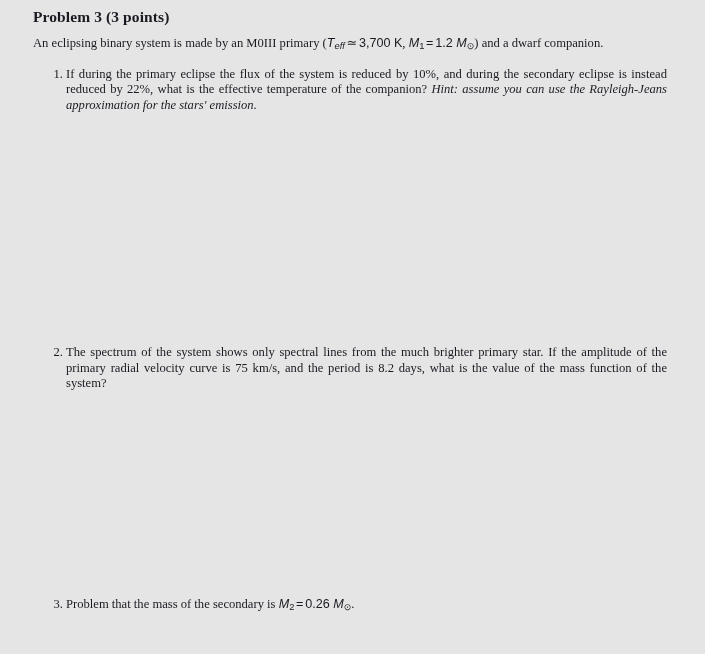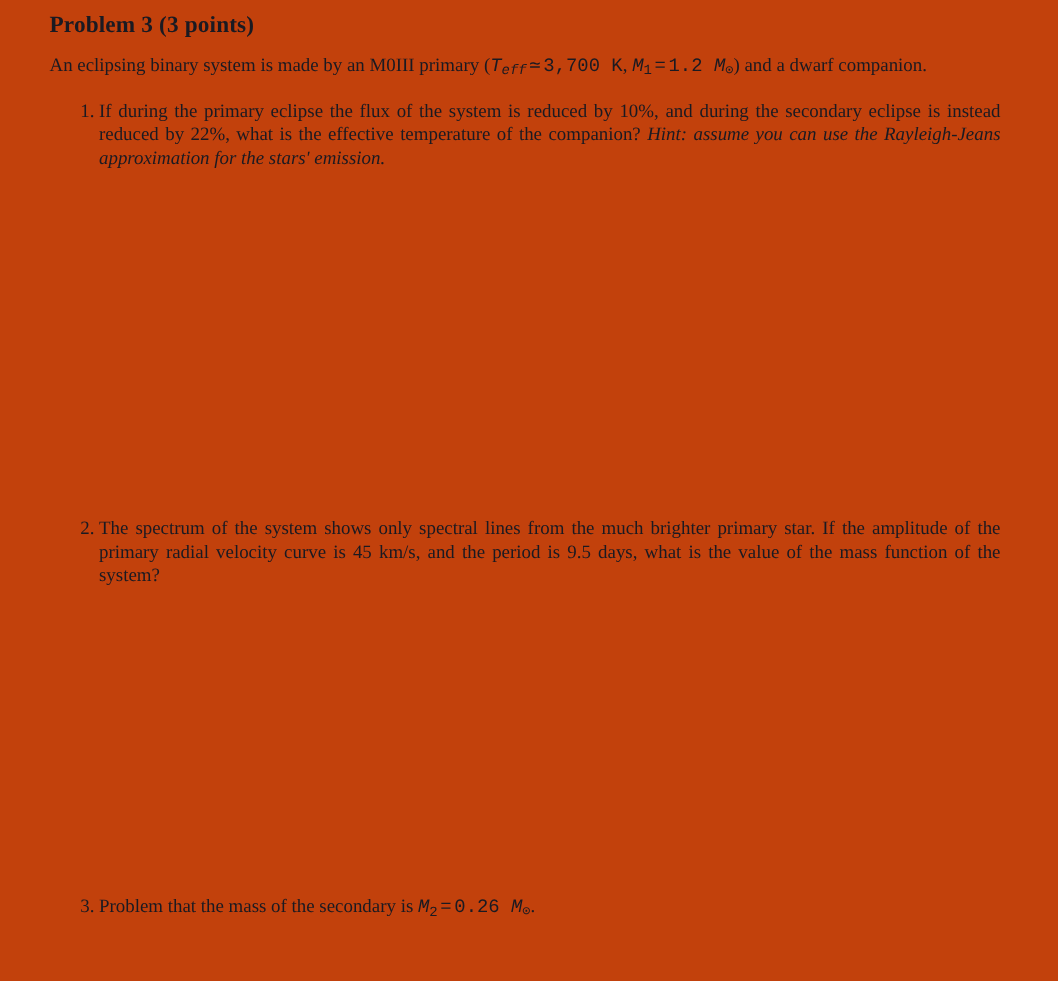--- a/index.html
+++ b/index.html
@@ -14,21 +14,21 @@
     font-family: "Liberation Serif", "DejaVu Serif", serif;
     color: #1a1a22;
     overflow: hidden;
   }
   .page {
     position: absolute;
     left: 0;
     top: 0;
     width: 705px;
     height: 654px;
-    background: #c2410c;
+    background: #e5e5e5;
   }
   .content {
     position: absolute;
     left: 33px;
     top: 8px;
     width: 634px;
   }
   .problem-title {
     font-size: 15.5px;
     font-weight: bold;
@@ -63,21 +63,21 @@
     top: 0;
     width: 16px;
     text-align: right;
     font-size: 12.6px;
   }
   .answer-gap-1 { height: 232px; }
   .answer-gap-2 { height: 205px; }
 
   
   .math {
-    font-family: Liberation Mono, monospace;
+    font-family: Liberation Sans, sans-serif;
     font-style: italic;
     white-space: nowrap;
   }
   .mathup {
     font-style: normal;
   }
   .msub {
     font-size: 0.74em;
     vertical-align: -0.26em;
     font-style: italic;
@@ -112,21 +112,21 @@
     <p class="intro"><span>An eclipsing binary system is made by an M0III primary (</span><span class="math nowrap"><span class="math">T</span><span class="msub">eff</span><span class="op">≃</span><span class="mathup">3,700</span>&nbsp;<span class="mathup">K</span></span><span>,</span>&nbsp;<span class="math nowrap"><span class="math">M</span><span class="msub-up">1</span><span class="op">=</span><span class="mathup">1.2</span>&nbsp;<span class="math">M</span><span class="sun">⊙</span></span><span>) and a dwarf companion.</span></p>
 
     <ol class="enum">
 
       <li class="enum-item">
         <span class="enum-marker">1.</span><span>If during the primary eclipse the flux of the system is reduced by 10%, and during the secondary eclipse is instead reduced by 22%, what is the effective temperature of the companion? </span><span class="hint">Hint: assume you can use the Rayleigh-Jeans approximation for the stars' emission.</span>
         <div class="answer-gap-1"></div>
       </li>
 
       <li class="enum-item">
-        <span class="enum-marker">2.</span><span>The spectrum of the system shows only spectral lines from the much brighter primary star.  If the amplitude of the primary radial velocity curve is 45 km/s, and the period is 9.5 days, what is the value of the mass function of the system?</span>
+        <span class="enum-marker">2.</span><span>The spectrum of the system shows only spectral lines from the much brighter primary star.  If the amplitude of the primary radial velocity curve is 75 km/s, and the period is 8.2 days, what is the value of the mass function of the system?</span>
         <div class="answer-gap-2"></div>
       </li>
 
       <li class="enum-item">
         <span class="enum-marker">3.</span><span>Problem that the mass of the secondary is </span><span class="math nowrap"><span class="math">M</span><span class="msub-up">2</span><span class="op">=</span><span class="mathup">0.26</span>&nbsp;<span class="math">M</span><span class="sun">⊙</span></span><span>.</span>
       </li>
 
     </ol>
   </div>
 </div>

